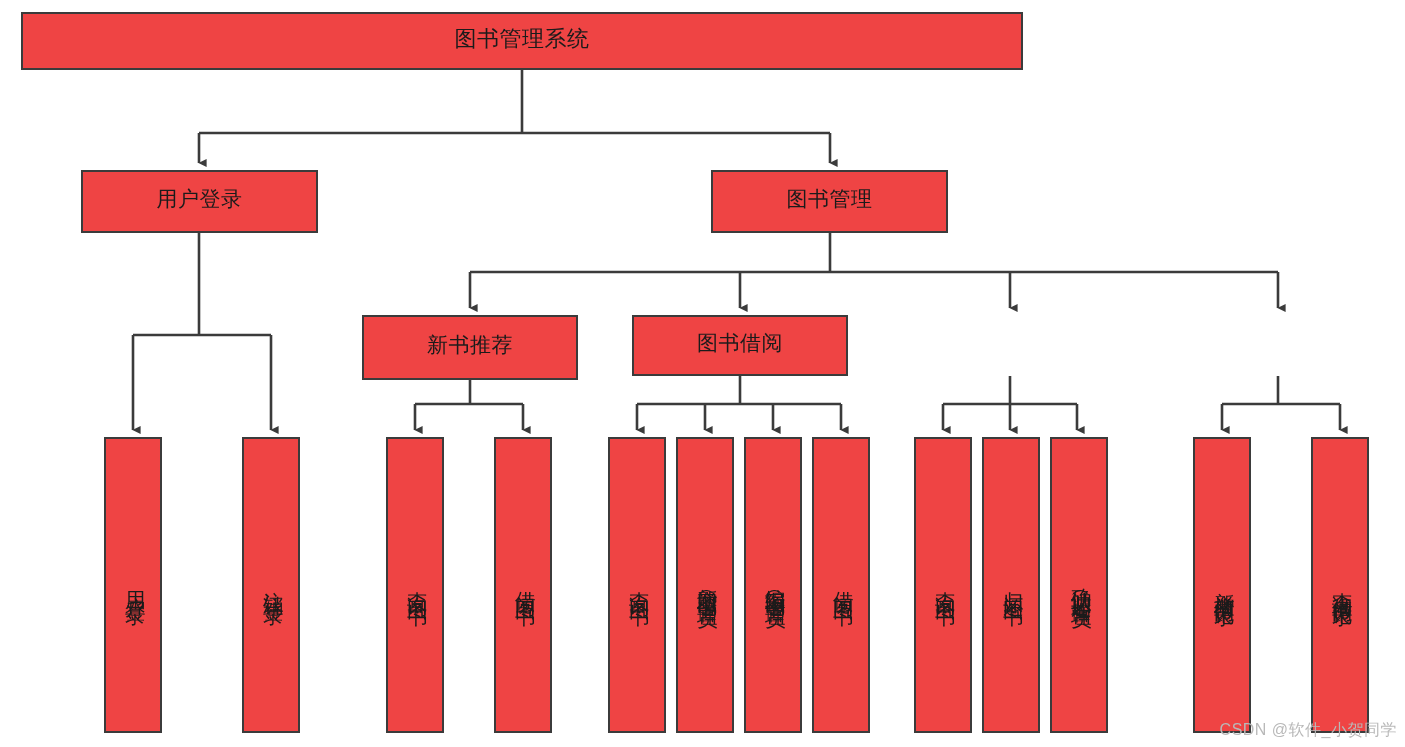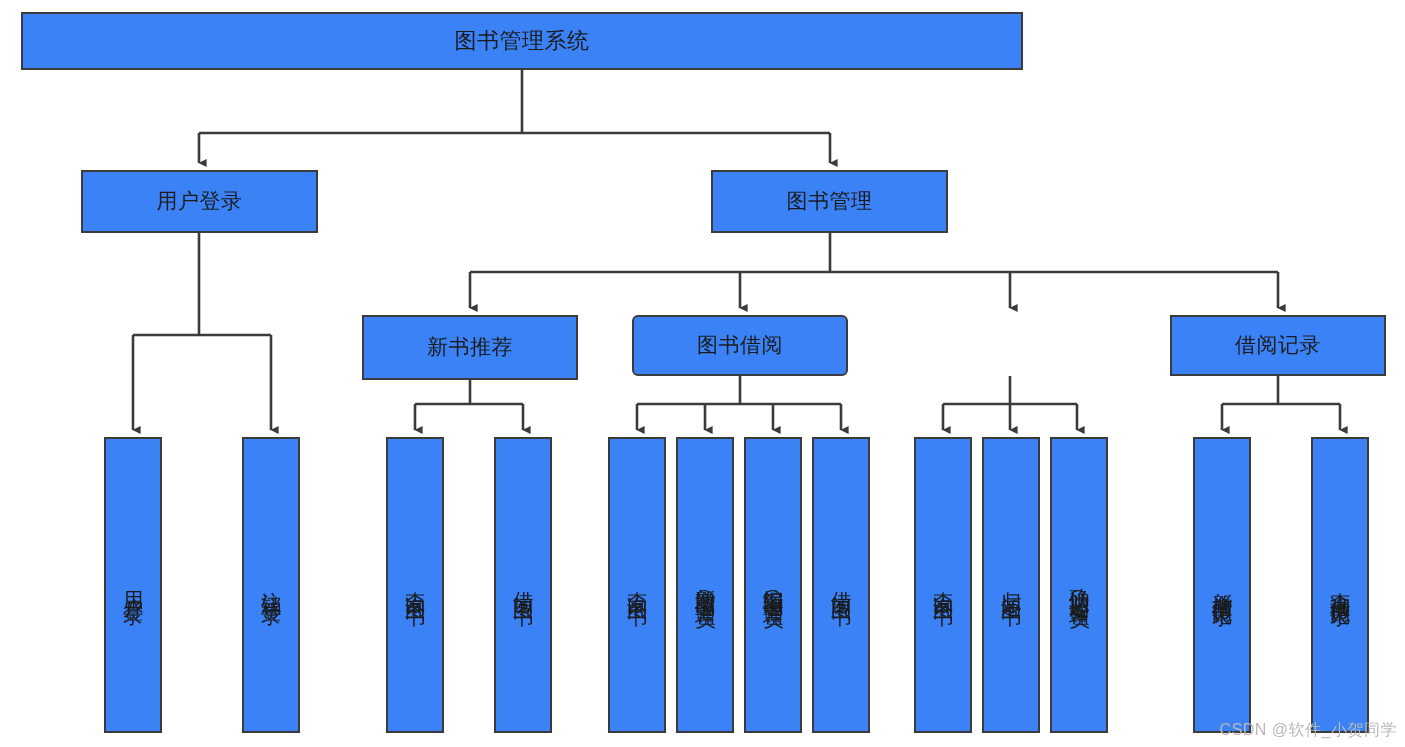--- a/index.html
+++ b/index.html
@@ -22,27 +22,28 @@
     position: absolute;
     left: 0;
     top: 0;
     width: 1405px;
     height: 747px;
     pointer-events: none;
   }
   .node {
     position: absolute;
     box-sizing: border-box;
-    background: #3b82f6;
+    background: #ef4444;
     border: 2.5px solid #3b3b3b;
     display: flex;
     align-items: center;
     justify-content: center;
     color: #1b1b1b;
     text-align: center;
+    font-family: Liberation Mono, monospace;
   }
   .node-label {
     display: block;
     line-height: 1.18;
     letter-spacing: 0.5px;
   }
   
   .node.h .node-label {
     font-size: 21px;
     white-space: nowrap;
@@ -142,28 +143,25 @@
   </div>
 
   <div class="node h" style="left:711px; top:170px; width:237px; height:63px;">
     <span class="node-label">图书管理</span>
   </div>
 
   <div class="node h" style="left:362px; top:315px; width:216px; height:65px;">
     <span class="node-label">新书推荐</span>
   </div>
 
-  <div class="node h" style="left:632px; top:315px; width:216px; height:61px;border-radius:6px;">
+  <div class="node h" style="left:632px; top:315px; width:216px; height:61px;">
     <span class="node-label">图书借阅</span>
   </div>
 
 
-  <div class="node h" style="left:1170px; top:315px; width:216px; height:61px;">
-    <span class="node-label">借阅记录</span>
-  </div>
 
   <div class="node v" style="left:104px; top:437px; width:58px; height:296px;">
     <span class="node-label">用户登录</span>
   </div>
 
   <div class="node v" style="left:242px; top:437px; width:58px; height:296px;">
     <span class="node-label">注销登录</span>
   </div>
 
   <div class="node v" style="left:386px; top:437px; width:58px; height:296px;">

